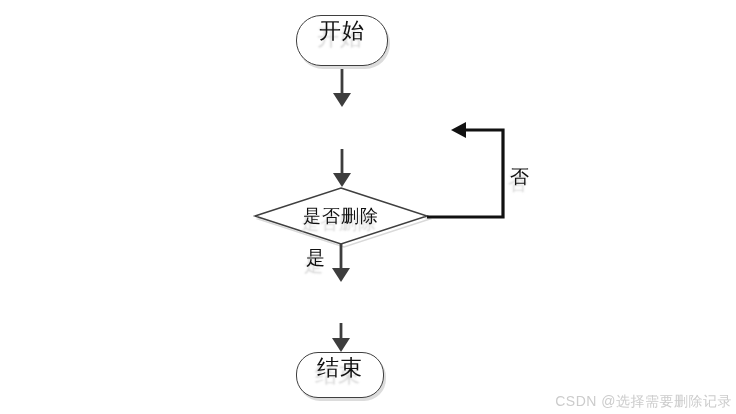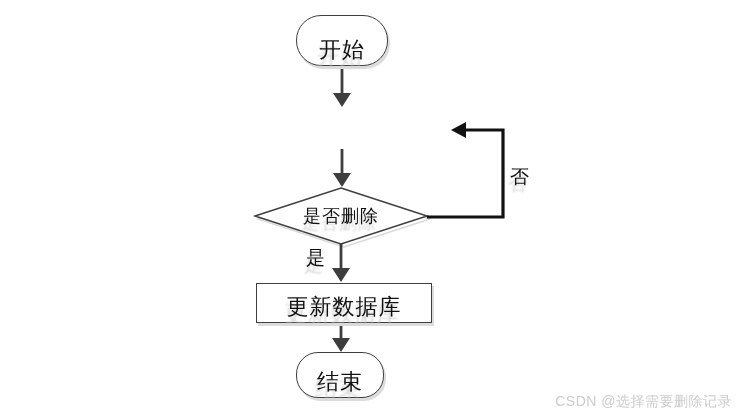--- a/index.html
+++ b/index.html
@@ -21,21 +21,21 @@
     top: 0;
     width: 736px;
     height: 414px;
   }
   .node {
     position: absolute;
     box-sizing: border-box;
     background: #ffffff;
     border: 1.5px solid #3f3f3f;
     display: flex;
-    align-items: flex-end;
+    align-items: flex-start;
     justify-content: center;
     font-size: 22px;
     color: #111111;
     letter-spacing: 1px;
     box-shadow: 2px 3px 0 0 #dcdcdc;
     white-space: nowrap;
   }
   .ghost-text {
     text-shadow: -2px 7px 2px rgba(200,200,200,0.75);
   }
@@ -105,23 +105,20 @@
 
   <div class="node terminator node-start">
     <span class="ghost-text">开始</span>
   </div>
 
 
   <div class="diamond-label">
     <span class="ghost-text">是否删除</span>
   </div>
 
-  <div class="node node-update">
-    <span class="ghost-text">更新数据库</span>
-  </div>
 
   <div class="node terminator node-end">
     <span class="ghost-text">结束</span>
   </div>
 
   <div class="edge-label label-no ghost-text">否</div>
 
   <div class="edge-label label-yes ghost-text">是</div>
 
   <div class="watermark">CSDN @选择需要删除记录</div>

